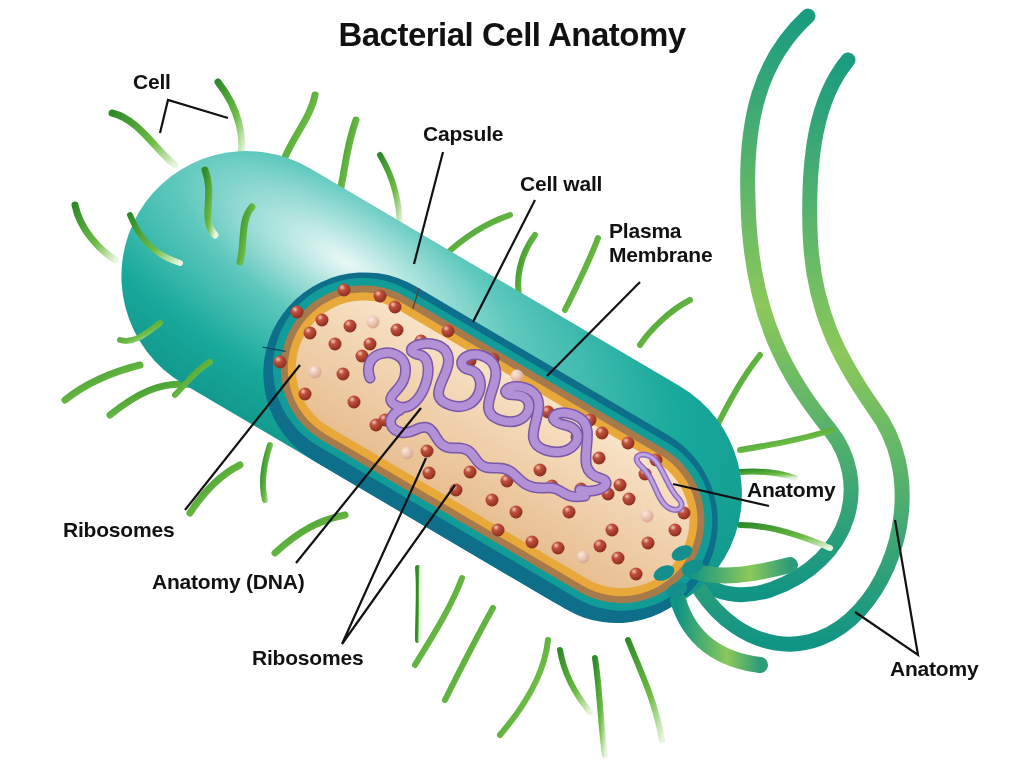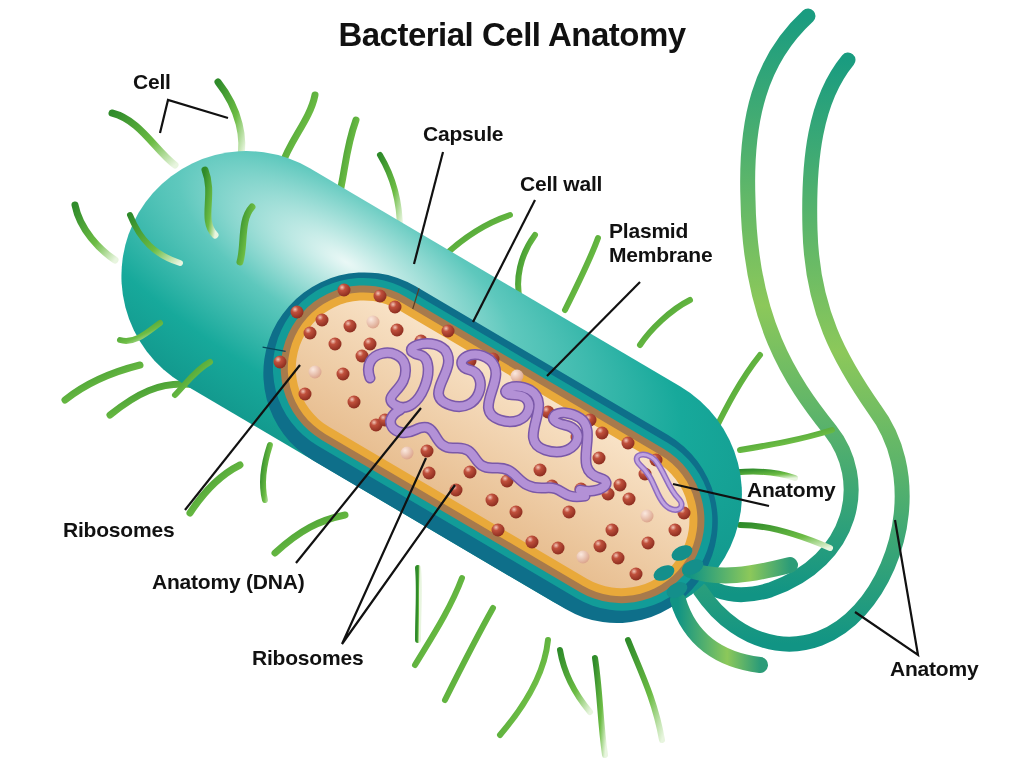--- a/index.html
+++ b/index.html
@@ -214,20 +214,20 @@
     <polyline points="855,612 918,655 895,520"></polyline>
   </g>
 </svg>
 
 <div class="title">Bacterial Cell Anatomy</div>
 
 <div class="lbl" style="left:133px; top:70px;">Cell</div>
 <div class="lbl" style="left:423px; top:122px;">Capsule</div>
 <div class="lbl" style="left:520px; top:172px;">Cell wall</div>
 <div class="lbl" style="left:609px; top:219px;">
-  <div>Plasmid</div>
+  <div>Plasma</div>
   <div>Membrane</div>
 </div>
 <div class="lbl" style="left:63px; top:518px;">Ribosomes</div>
 <div class="lbl" style="left:152px; top:570px;">Anatomy (DNA)</div>
 <div class="lbl" style="left:252px; top:646px;text-align:center;">Ribosomes</div>
 <div class="lbl" style="left:747px; top:478px;">Anatomy</div>
 <div class="lbl" style="left:890px; top:657px;">Anatomy</div>
 
 </body></html>

